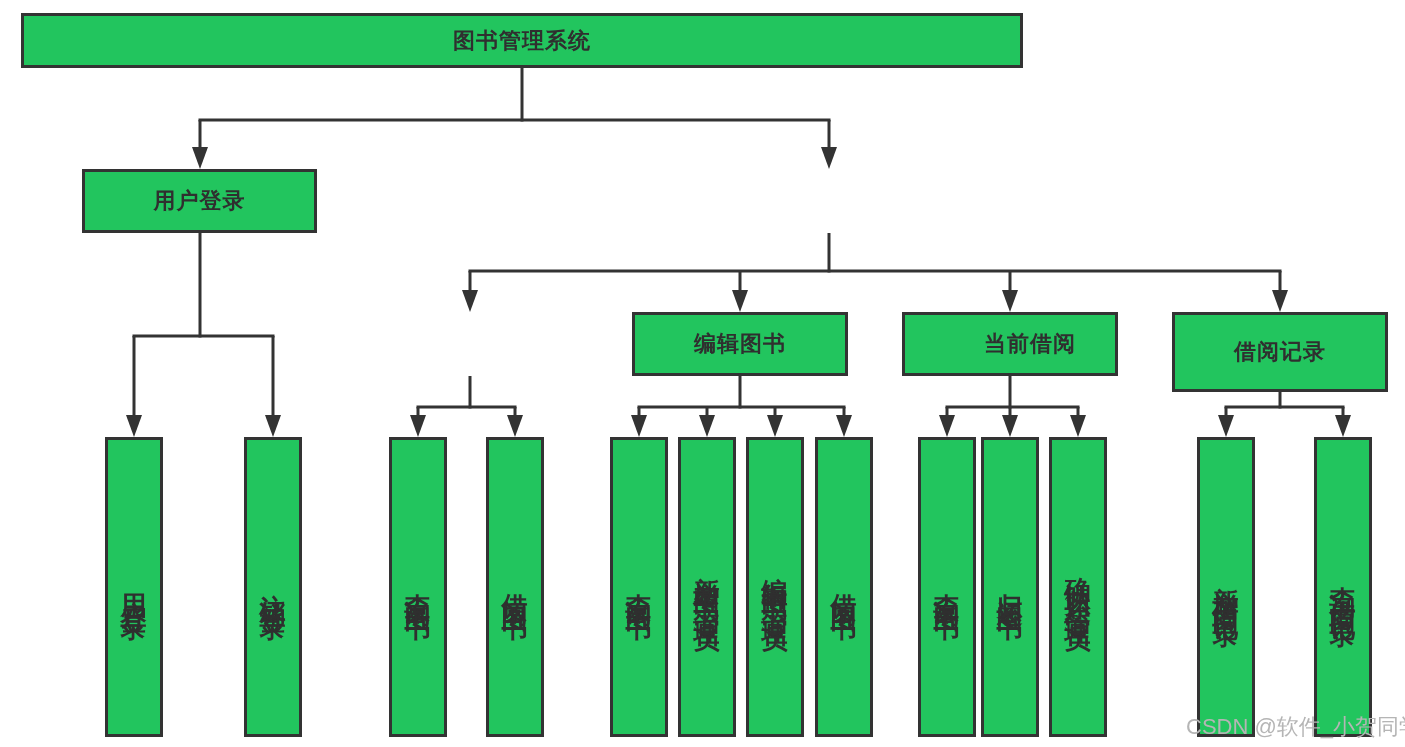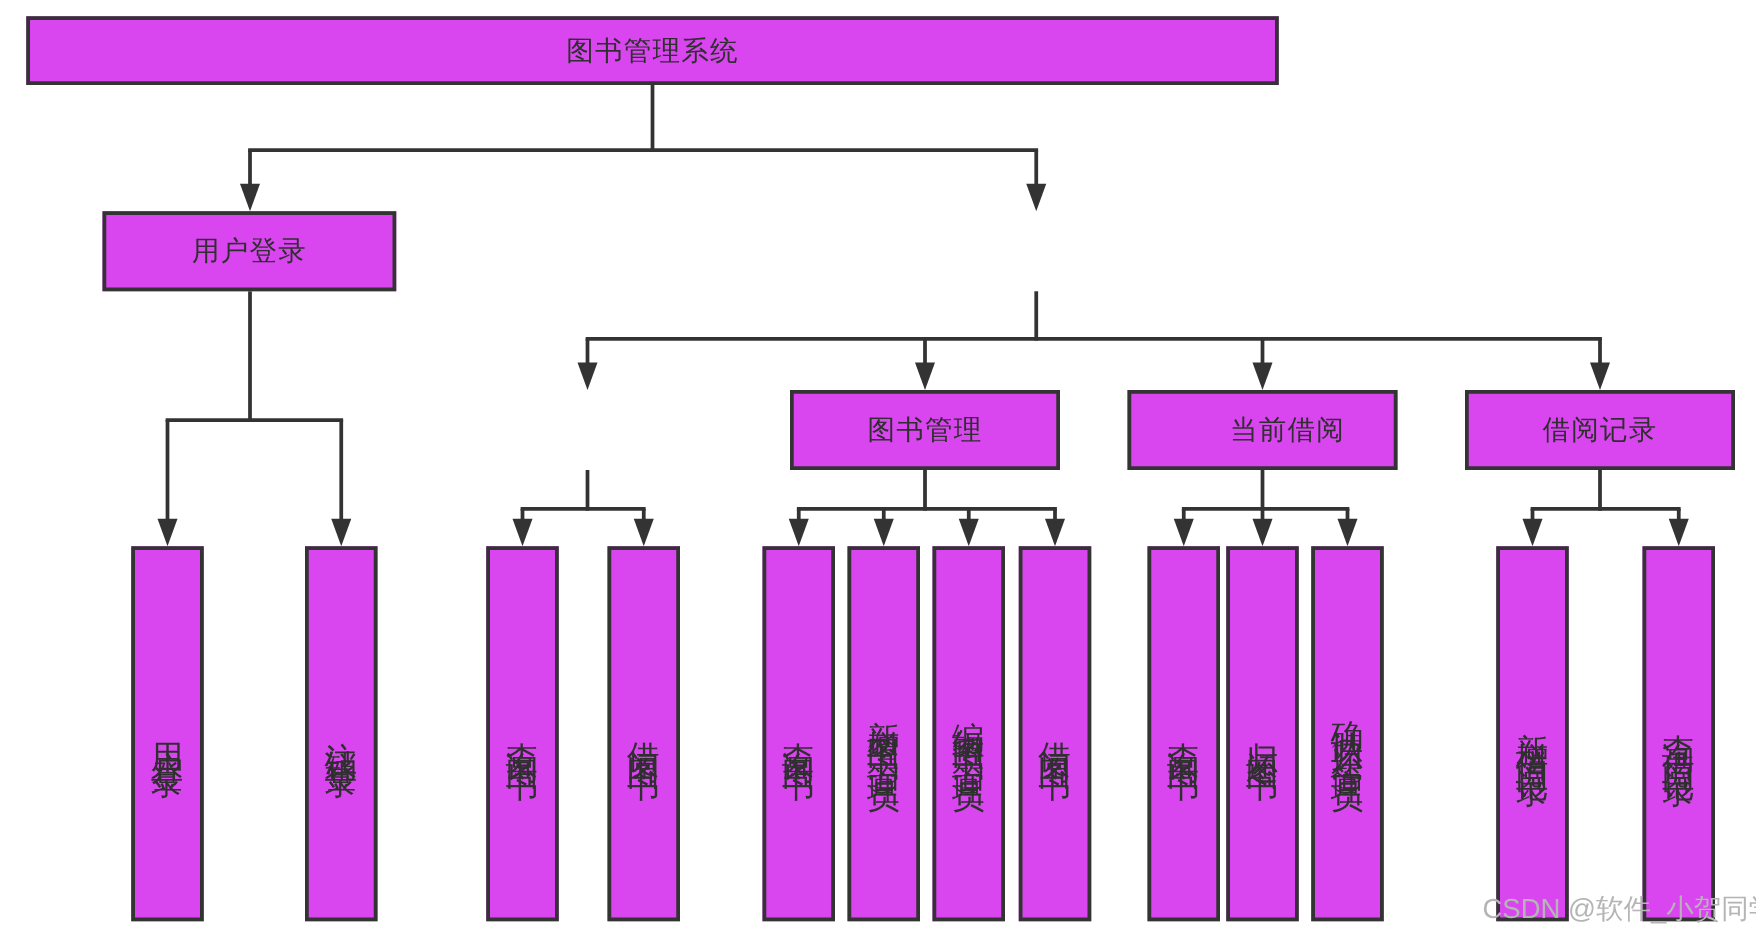--- a/index.html
+++ b/index.html
@@ -22,24 +22,25 @@
     position: absolute;
     left: 0; top: 0;
     width: 1405px; height: 747px;
   }
   #connector-layer line { stroke: var(--line); stroke-width: 3; }
   #connector-layer polygon { fill: var(--line); }
   .box {
     position: absolute;
     box-sizing: border-box;
     border: 3px solid var(--line);
-    background: #d946ef;
+    background: #22c55e;
     display: flex;
     align-items: center;
     justify-content: center;
+    font-weight: bold;
   }
   .hlabel {
     font-size: 22px;
     letter-spacing: 1px;
     white-space: nowrap;
   }
   .root .hlabel { font-size: 22px; }
   .vlabel {
     writing-mode: vertical-rl;
     text-orientation: upright;
@@ -126,26 +127,26 @@
 
   <div class="box root" style="left:21px; top:13px; width:1002px; height:55px;">
     <span class="hlabel">图书管理系统</span>
   </div>
 
   <div class="box" style="left:82px; top:169px; width:235px; height:64px;">
     <span class="hlabel">用户登录</span>
   </div>
 
   <div class="box" style="left:632px; top:312px; width:216px; height:64px;">
-    <span class="hlabel">图书管理</span>
+    <span class="hlabel">编辑图书</span>
   </div>
   <div class="box" style="left:902px; top:312px; width:216px; height:64px;padding-left:40px;">
     <span class="hlabel">当前借阅</span>
   </div>
-  <div class="box" style="left:1172px; top:312px; width:216px; height:64px;">
+  <div class="box" style="left:1172px; top:312px; width:216px; height:80px;">
     <span class="hlabel">借阅记录</span>
   </div>
 
   <div class="box" style="left:105px; top:437px; width:58px; height:300px;">
     <span class="vlabel">用户登录</span>
   </div>
   <div class="box" style="left:244px; top:437px; width:58px; height:300px;">
     <span class="vlabel">注销登录</span>
   </div>
 

